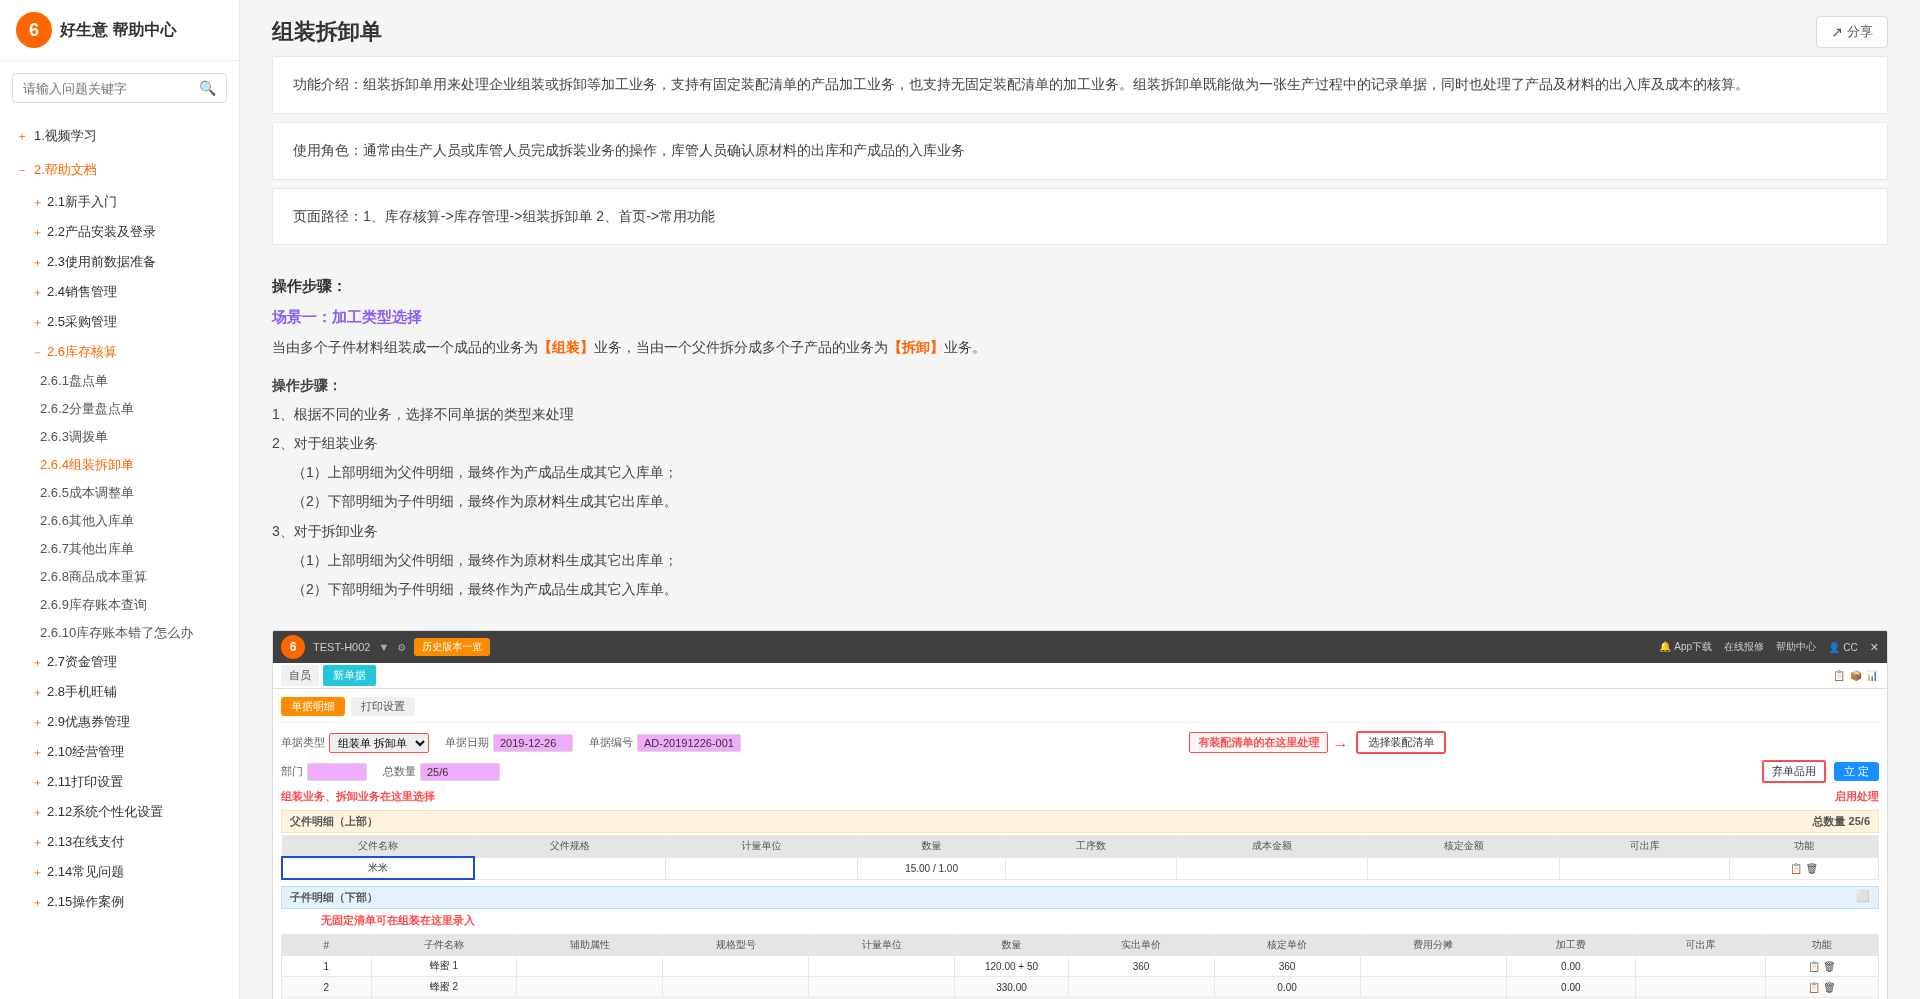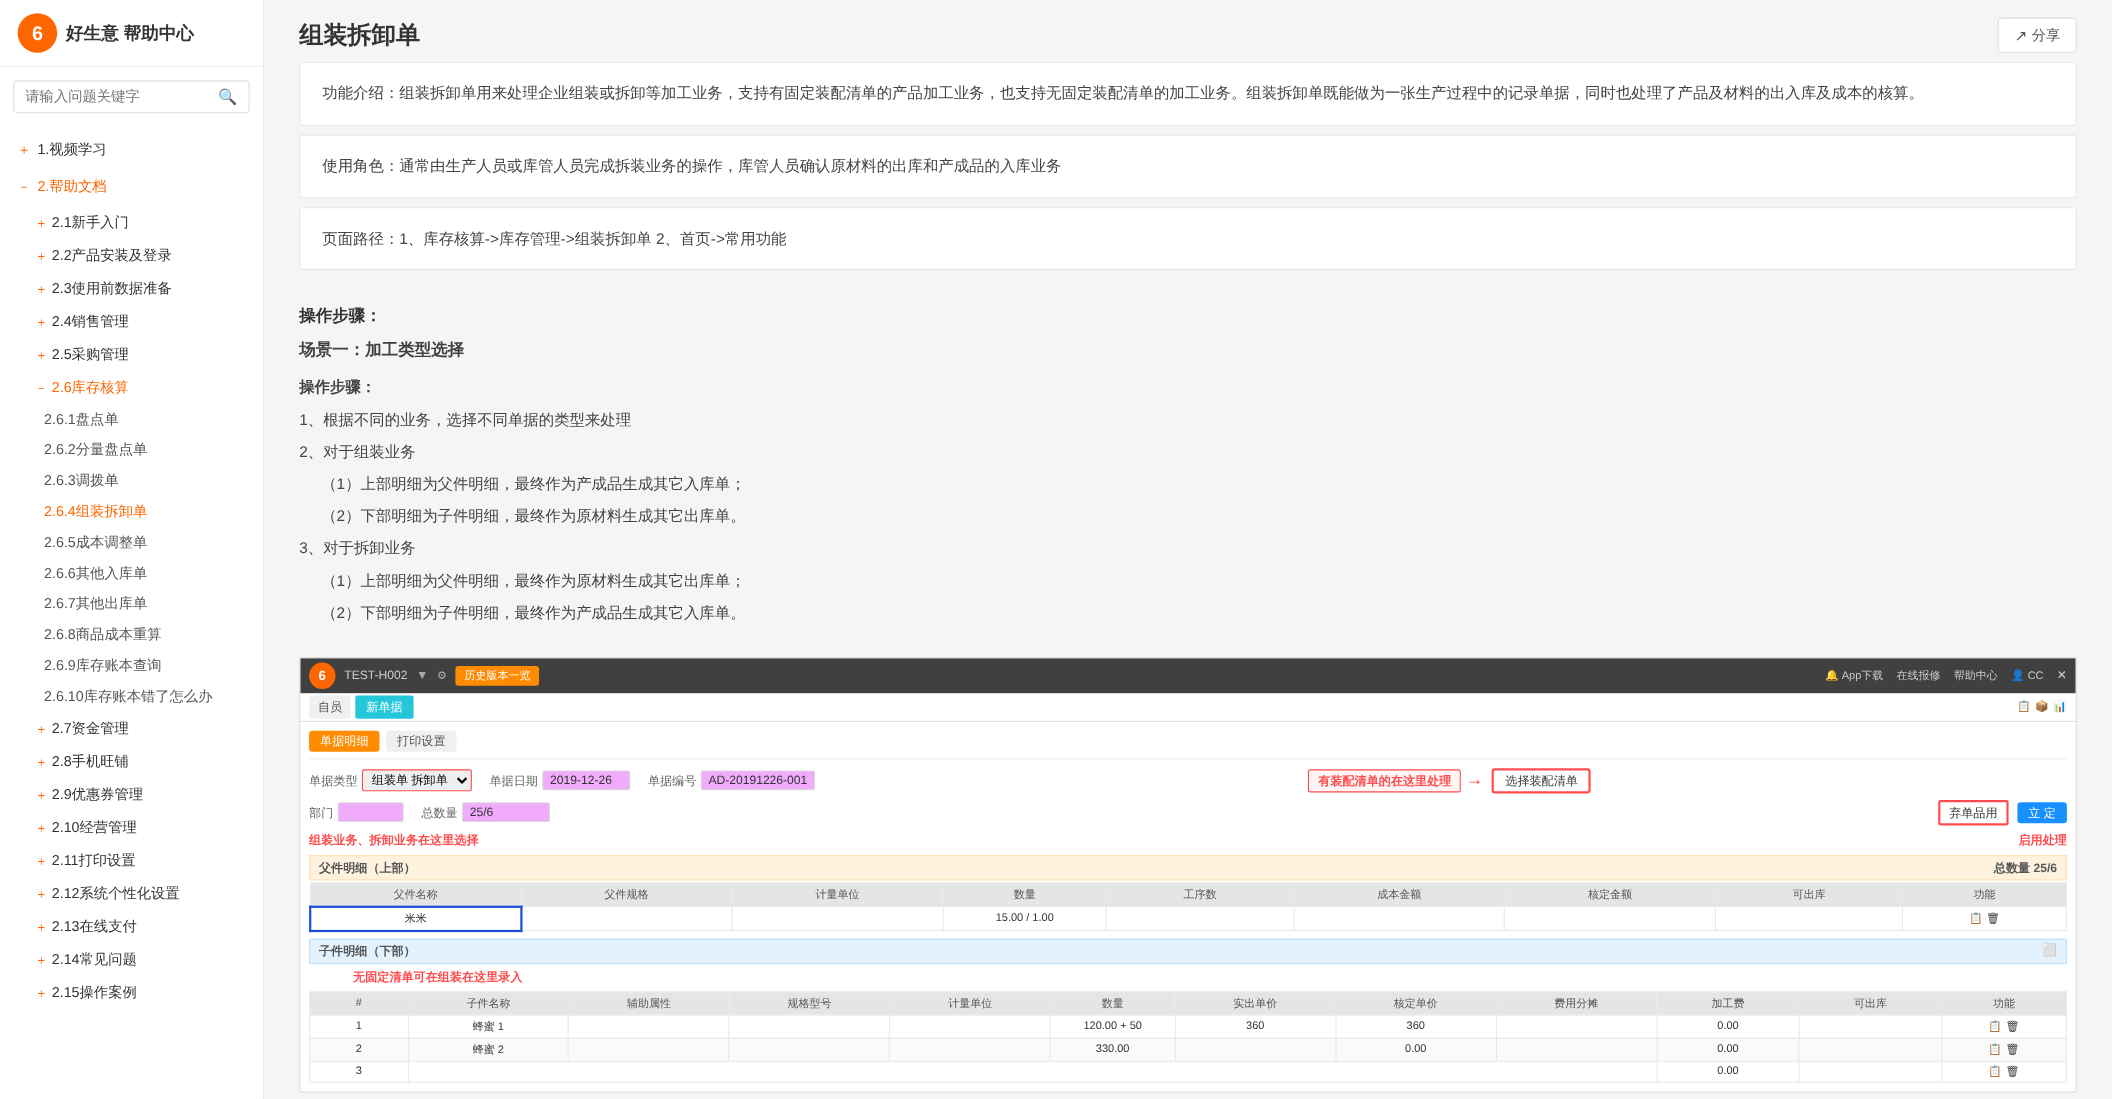--- a/index.html
+++ b/index.html
@@ -37,21 +37,21 @@
 
     .search-box {
       display: flex; align-items: center;
       margin: 12px;
       border: 1px solid #ddd;
       border-radius: 4px;
       padding: 6px 10px;
       background: #fff;
     }
     .search-box input {
-      border: none; outline: none; flex: 1; font-size: 13px; color: #737373; font-family: Liberation Mono, monospace;
+      border: none; outline: none; flex: 1; font-size: 13px; color: #737373;
     }
     .search-icon { color: #999; cursor: pointer; }
 
     .nav-tree {
       flex: 1; overflow-y: auto; padding: 4px 0;
     }
 
     .nav-item-top {
       display: flex; align-items: center;
       padding: 8px 16px;
@@ -126,21 +126,21 @@
     .section-title {
       font-size: 15px;
       font-weight: bold;
       color: #333;
       margin: 16px 0 10px 0;
     }
 
     .scenario-title {
       font-size: 15px;
       font-weight: bold;
-      color: #404040;
+      color: #8b5cf6;
       margin: 12px 0 8px 0;
     }
 
     .step-text {
       font-size: 14px;
       line-height: 1.8;
       color: #444;
       margin: 4px 0;
     }
     .highlight-bracket { color: #ff6600; font-weight: bold; }
@@ -373,20 +373,23 @@
 
     <div class="content-block">
       <span>页面路径：1、库存核算-&gt;库存管理-&gt;组装拆卸单 2、首页-&gt;常用功能</span>
     </div>
 
     <div style="padding: 8px 0;">
       <div class="section-title">操作步骤：</div>
 
       <div class="scenario-title">场景一：加工类型选择</div>
 
+      <div class="step-text">
+        当由多个子件材料组装成一个成品的业务为<span class="highlight-bracket">【组装】</span>业务，当由一个父件拆分成多个子产品的业务为<span class="highlight-bracket">【拆卸】</span>业务。
+      </div>
 
       <div class="step-text" style="margin-top:12px; font-weight:bold;">操作步骤：</div>
 
       <div class="step-text">1、根据不同的业务，选择不同单据的类型来处理</div>
 
       <div class="step-text">2、对于组装业务</div>
 
       <div class="step-text" style="padding-left:20px;">（1）上部明细为父件明细，最终作为产成品生成其它入库单；</div>
       <div class="step-text" style="padding-left:20px;">（2）下部明细为子件明细，最终作为原材料生成其它出库单。</div>
 

